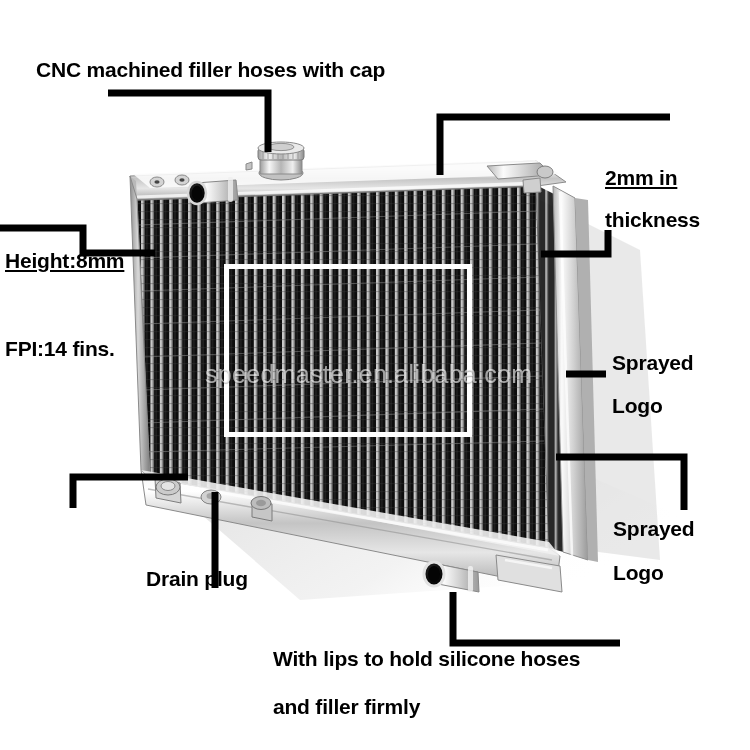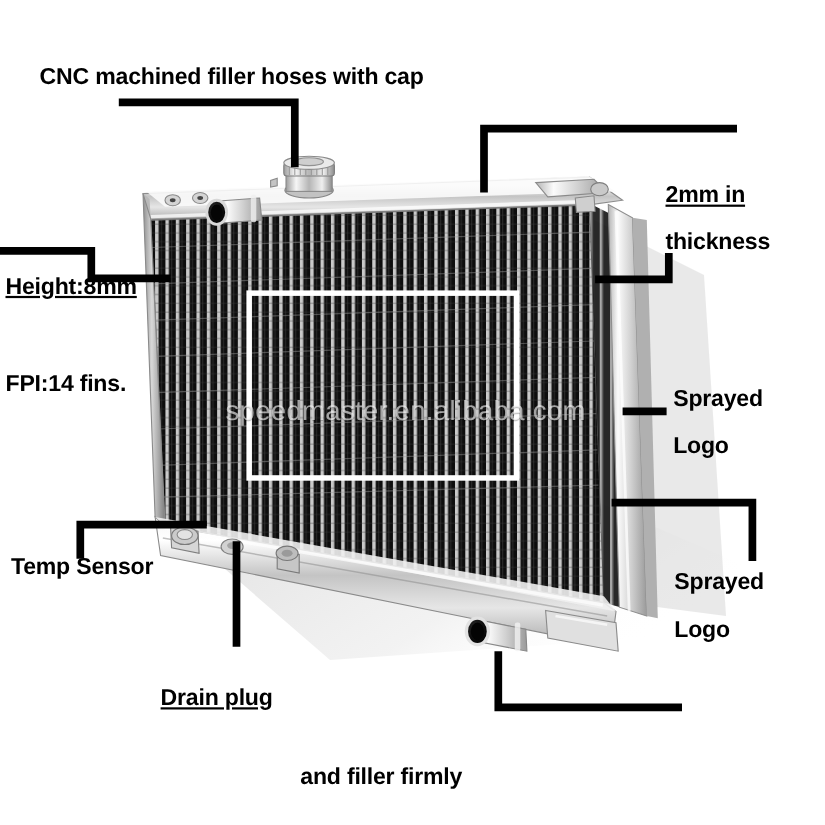--- a/index.html
+++ b/index.html
@@ -293,20 +293,20 @@
   <div class="callout" style="left:5px;   top:290px;margin-top:48px;">FPI:14 fins.</div>
 
   <div class="callout" style="left:612px; top:352px;">Sprayed</div>
 
   <div class="callout" style="left:612px; top:395px;">Logo</div>
 
   <div class="callout" style="left:613px; top:518px;">Sprayed</div>
 
   <div class="callout" style="left:613px; top:562px;">Logo</div>
 
-  <div class="callout" style="left:10px;  top:505px;">Temp Sensor</div>
-
-  <div class="callout" style="left:146px; top:624px;text-decoration:underline;">Drain plug</div>
-
+
+  <div class="callout" style="left:146px; top:568px;">Drain plug</div>
+
+  <div class="callout" style="left:273px; top:648px;">With lips to hold silicone hoses</div>
 
   <div class="callout" style="left:273px; top:696px;">and filler firmly</div>
 
 </div>
 
 </body></html>

